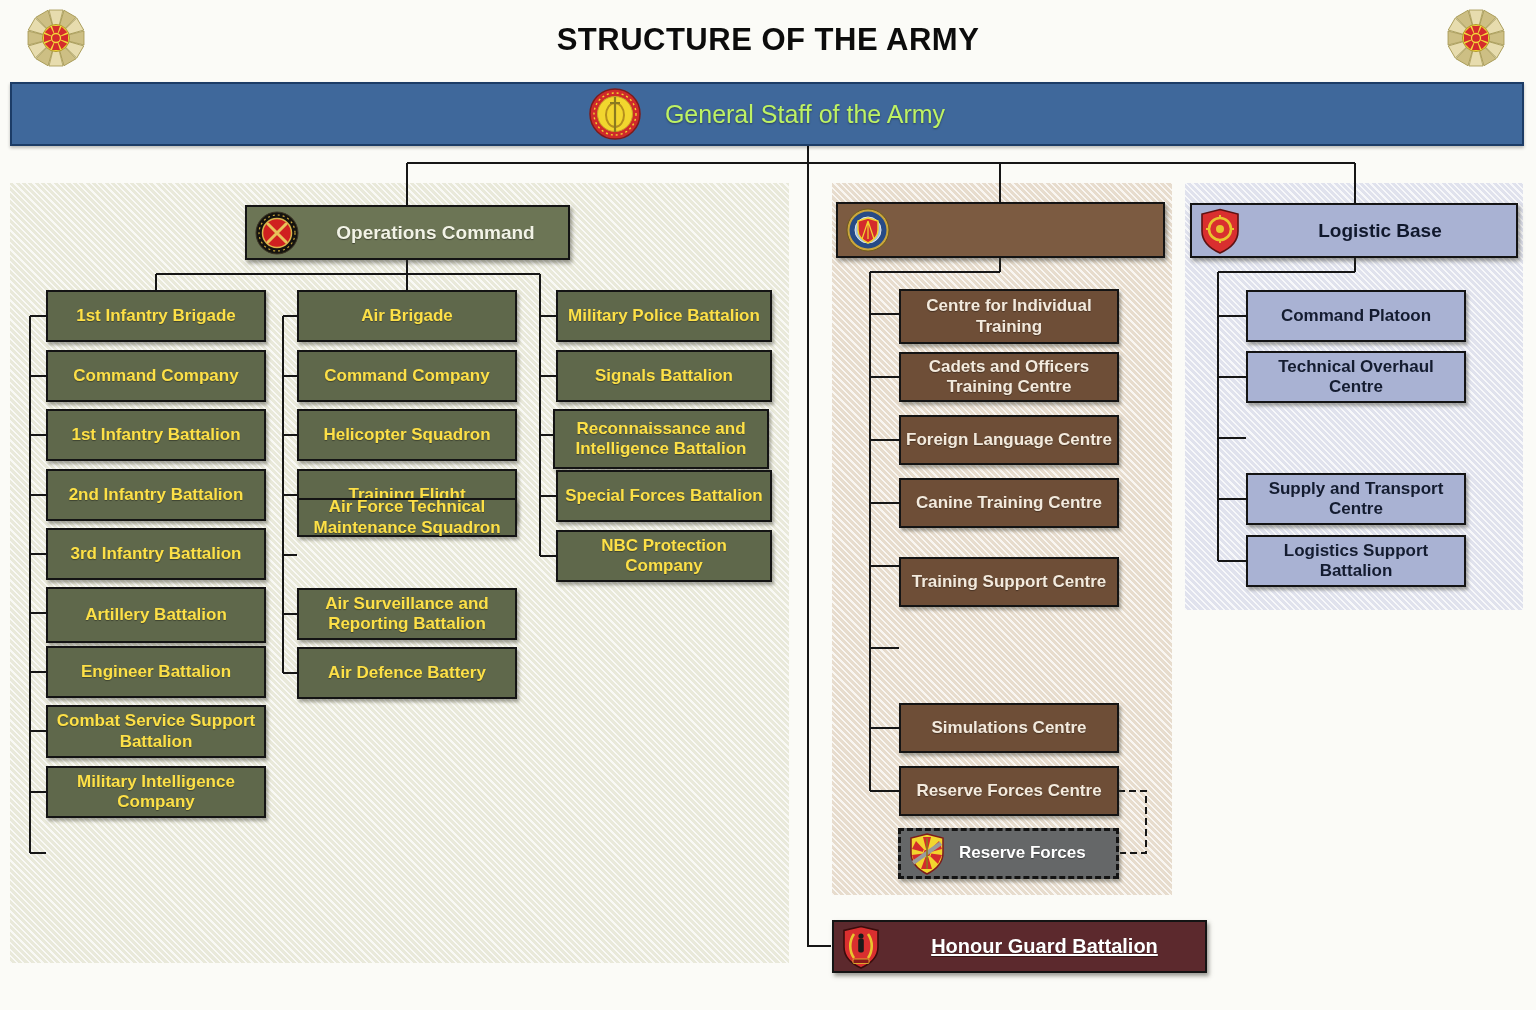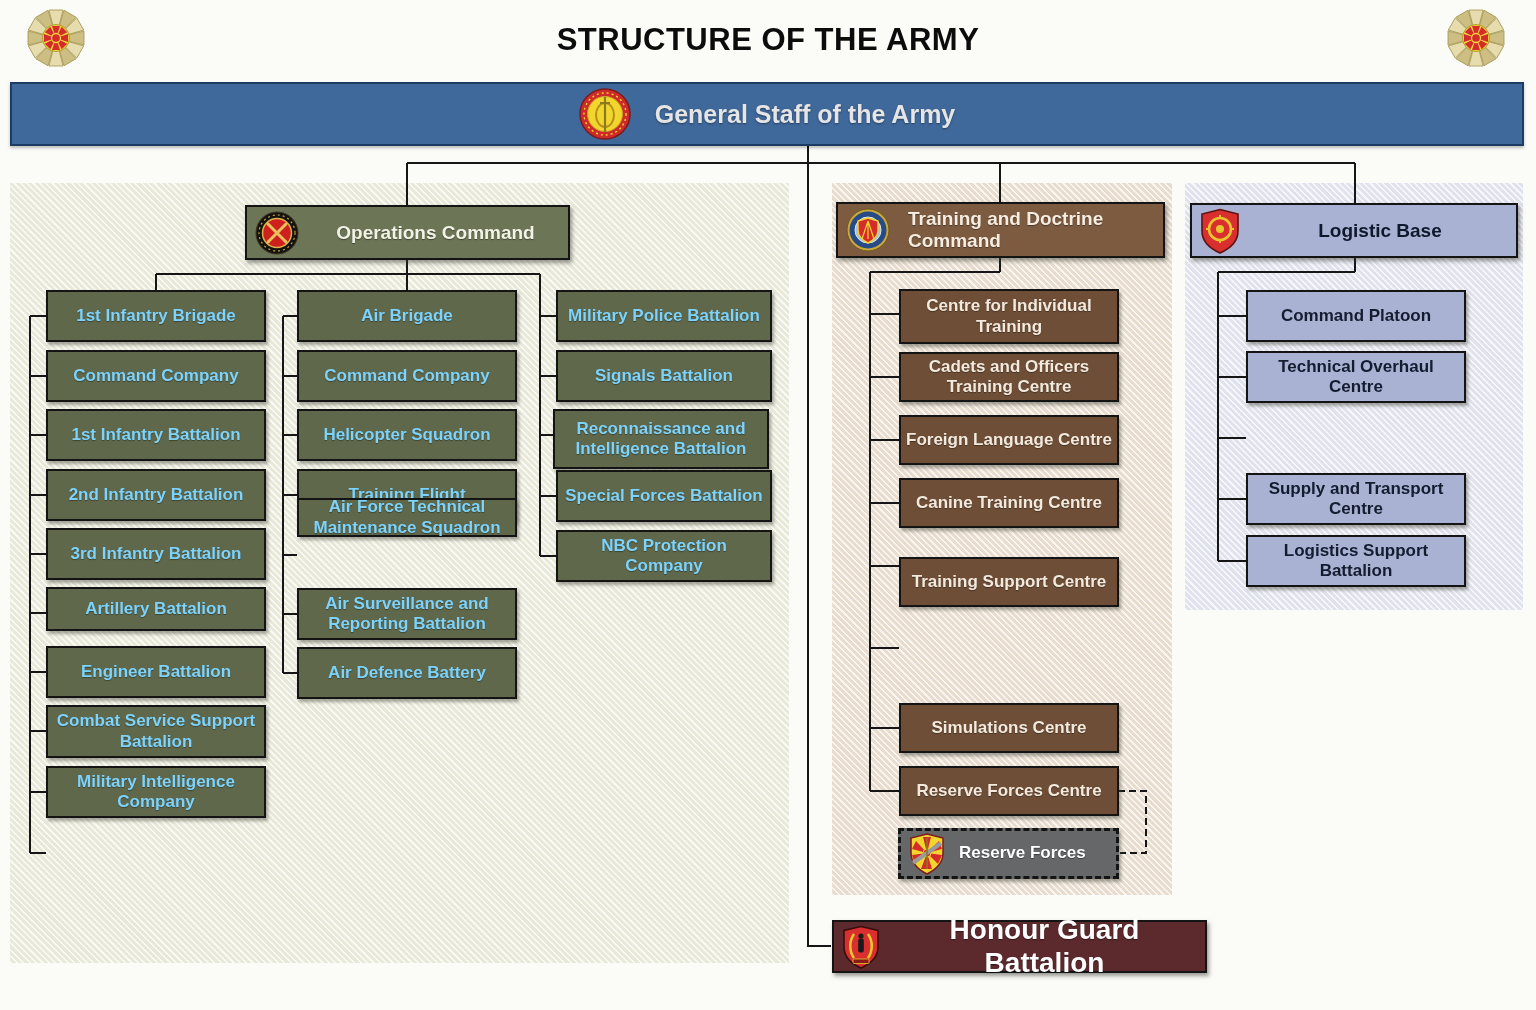--- a/index.html
+++ b/index.html
@@ -16,46 +16,46 @@
   .bg-lav { background:#e0e2ed;
     background-image:repeating-linear-gradient(45deg, rgba(255,255,255,.75) 0 1.6px, rgba(255,255,255,0) 1.6px 4.5px); }
 
   
   .page-title { position:absolute; top:22px; left:0; width:100%; text-align:center;
     font-size:31px; font-weight:bold; letter-spacing:.5px; color:#0c0c0c; }
   .gs-bar { position:absolute; left:10px; top:82px; width:1514px; height:64px;
     background:#3f689b; border:2px solid #1c3c66;
     display:flex; align-items:center; justify-content:center; gap:24px;
     box-shadow:0 2px 3px rgba(0,0,0,.25); }
-  .gs-bar .label { color:#e5e5e5; font-size:25px; font-weight:bold; text-shadow:0 1px 2px rgba(0,0,0,.4); }
+  .gs-bar .label { color:#bef264; font-size:25px; font-weight:normal; text-shadow:0 1px 2px rgba(0,0,0,.4); }
 
   
   svg.connectors { position:absolute; left:0; top:0; width:1536px; height:1010px; }
   svg.connectors path { stroke:#161616; stroke-width:2; fill:none; }
   svg.connectors path.dashed { stroke-dasharray:7 4; }
 
   
   .box { position:absolute; border:2px solid #141414; display:flex; align-items:center; justify-content:center;
     text-align:center; font-weight:bold; font-size:17px; line-height:1.18; padding:1px 3px;
     box-shadow:2px 3px 3px rgba(70,70,60,.45); }
-  .c-olive { background:#5f684b; color:#7dd3fc; text-shadow:0 1px 1px rgba(0,0,0,.35); }
+  .c-olive { background:#5f684b; color:#fde047; text-shadow:0 1px 1px rgba(0,0,0,.35); }
   .c-brown { background:#6e4e37; color:#f3eadd; text-shadow:0 1px 1px rgba(0,0,0,.35); }
   .c-lav   { background:#a9b2d3; color:#141c30; }
   .c-gray  { background:#656768; color:#ffffff; border-style:dashed; border-width:3px; text-shadow:0 1px 1px rgba(0,0,0,.4); }
 
   
   .hdr { position:absolute; border:2px solid #141414; display:flex; align-items:center; gap:12px;
     padding:4px 8px; font-weight:bold; box-shadow:2px 3px 4px rgba(60,60,50,.5); }
   .hdr .label { flex:1; text-align:center; font-size:19px; line-height:1.15; }
   .hdr-olive { background:#6c7555; color:#f2f3e6; text-shadow:0 1px 1px rgba(0,0,0,.4); }
   .hdr-brown { background:#7c5b41; color:#f6ecdf; text-shadow:0 1px 1px rgba(0,0,0,.4); }
   .hdr-brown .label { text-align:left; padding-left:6px; }
   .hdr-lav { background:#a9b2d3; color:#10182c;justify-content:center; }
   .hdr-maroon { background:#5c292d; color:#ffffff; text-shadow:0 1px 1px rgba(0,0,0,.45); }
-  .hdr-maroon .label { font-size:28px; }
+  .hdr-maroon .label { font-size:20px;text-decoration:underline; }
 
   .emblem { flex:0 0 auto; display:block; }
   .rosette { position:absolute; }
 </style>
 </head>
 <body>
 
 <div class="canvas">
 
   <div class="section-bg bg-olive" style="left:10px;top:183px;width:779px;height:780px"></div>
@@ -209,21 +209,21 @@
     </div>
   <div class="box c-olive" style="left:46px;top:409px;width:220px;height:52px">
       <span>1st Infantry Battalion</span>
     </div>
   <div class="box c-olive" style="left:46px;top:469px;width:220px;height:52px">
       <span>2nd Infantry Battalion</span>
     </div>
   <div class="box c-olive" style="left:46px;top:528px;width:220px;height:52px">
       <span>3rd Infantry Battalion</span>
     </div>
-  <div class="box c-olive" style="left:46px;top:587px;width:220px;height:44px">
+  <div class="box c-olive" style="left:46px;top:587px;width:220px;height:56px">
       <span>Artillery Battalion</span>
     </div>
   <div class="box c-olive" style="left:46px;top:646px;width:220px;height:52px">
       <span>Engineer Battalion</span>
     </div>
   <div class="box c-olive" style="left:46px;top:705px;width:220px;height:53px">
       <span>Combat Service Support Battalion</span>
     </div>
   <div class="box c-olive" style="left:46px;top:766px;width:220px;height:52px">
       <span>Military Intelligence Company</span>
@@ -268,21 +268,20 @@
     </div>
 
   <div class="hdr hdr-brown" style="left:836px;top:202px;width:329px;height:56px">
     <svg class="emblem" width="44" height="44" viewBox="0 0 44 44">
       <circle cx="22" cy="22" r="21" fill="#caa63c" stroke="#6e5a1a"></circle>
       <circle cx="22" cy="22" r="18.5" fill="#274b86"></circle>
       <circle cx="22" cy="22" r="13" fill="#9fc2e2" stroke="#e6e6e6"></circle>
       <path d="M22 10 L32 13 V22 C32 29 27 32.5 22 35 C17 32.5 12 29 12 22 V13 Z" fill="#d42c2c" stroke="#f2d62e" stroke-width="1.4"></path>
       <path d="M22 13 L28 31 M22 13 L16 31 M22 13 V31" stroke="#f2d62e" stroke-width="1.2"></path>
     </svg>
-    <span class="label">Training and Doctrine Command</span>
   </div>
 
   <div class="box c-brown" style="left:899px;top:289px;width:220px;height:55px">
       <span>Centre for Individual Training</span>
     </div>
   <div class="box c-brown" style="left:899px;top:352px;width:220px;height:50px">
       <span>Cadets and Officers Training Centre</span>
     </div>
   <div class="box c-brown" style="left:899px;top:415px;width:220px;height:50px">
       <span>Foreign Language Centre</span>

